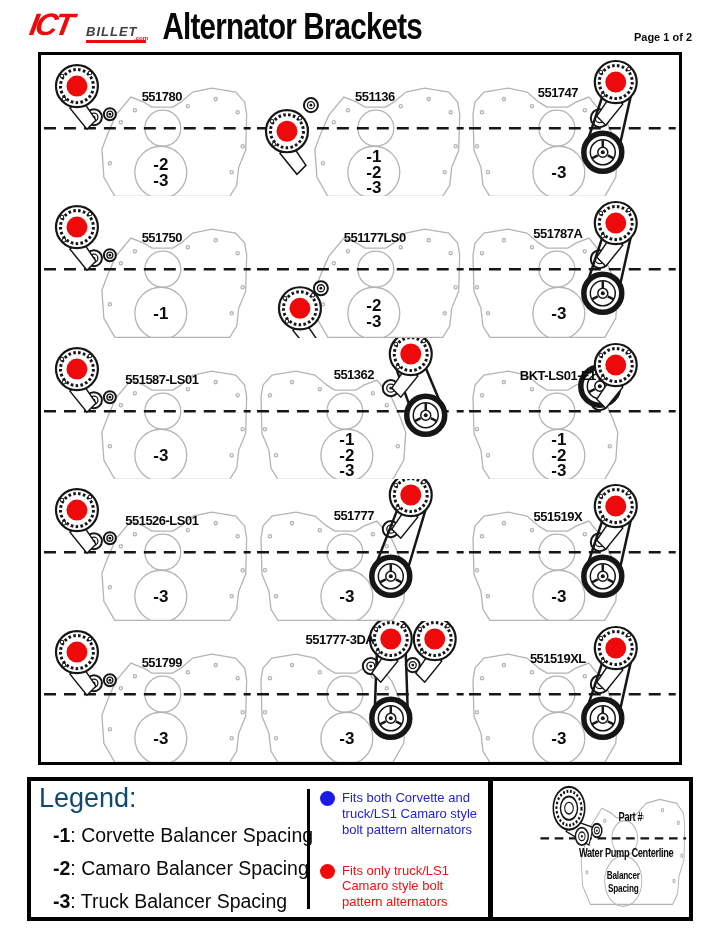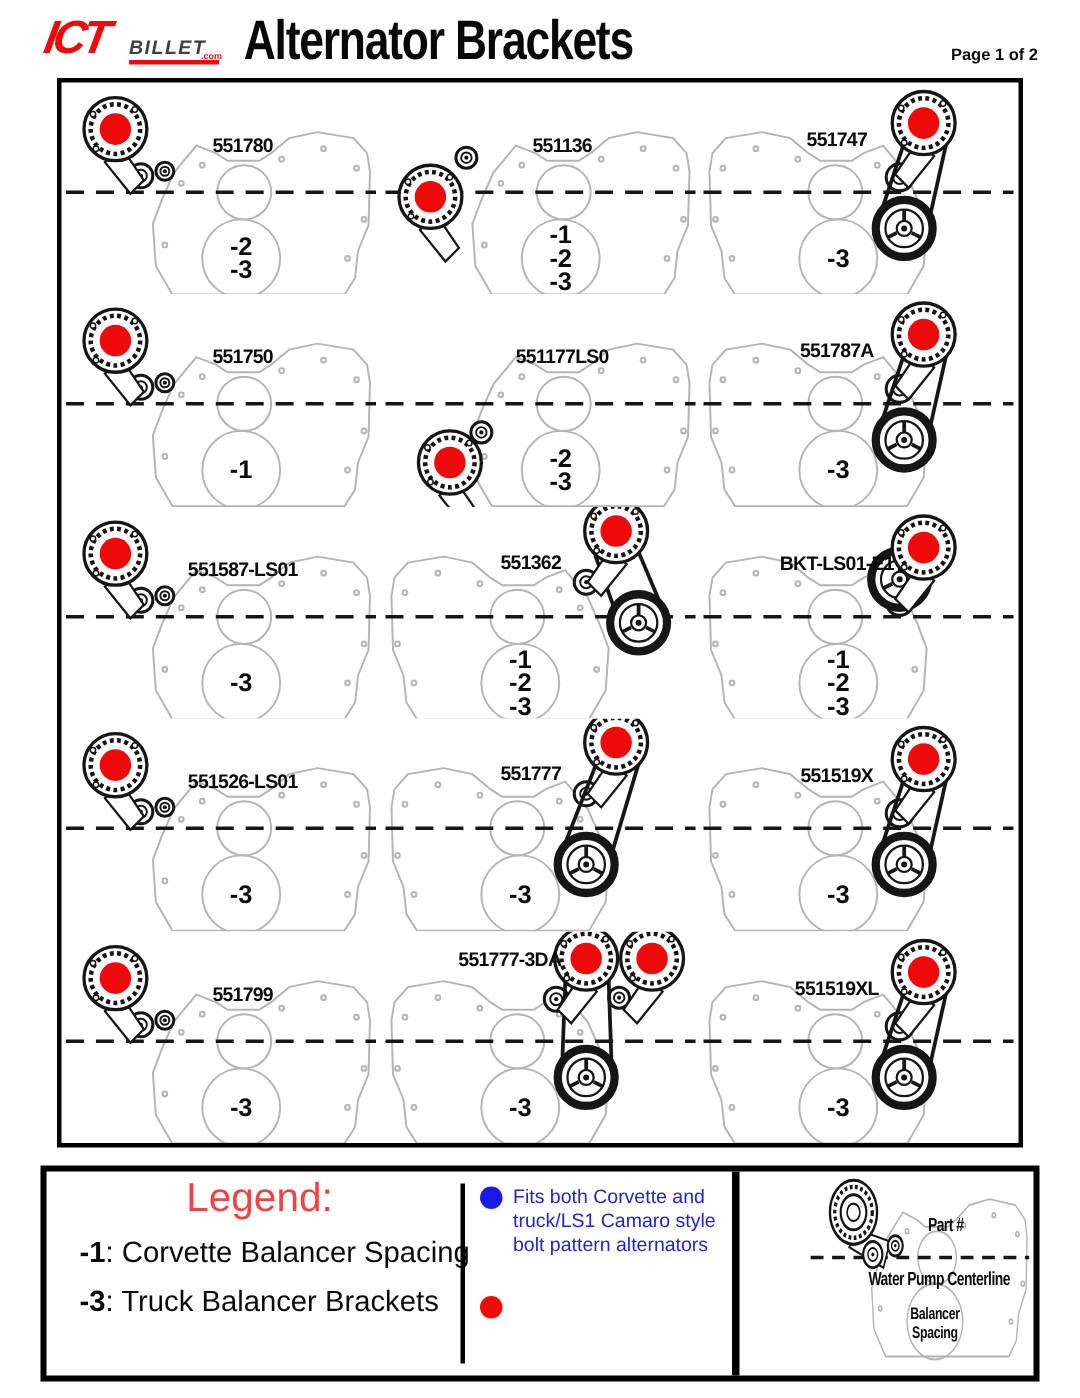--- a/index.html
+++ b/index.html
@@ -22,21 +22,21 @@
   
   .grid{position:absolute;left:38px;top:52px;width:644px;height:713px;
     border:3px solid #000;box-sizing:border-box;display:grid;
     grid-template-columns:repeat(3,1fr);grid-template-rows:repeat(5,1fr);background:#fff;}
   .cell{position:relative;overflow:hidden;}
   .cell svg{display:block;}
   
   .legend-box{position:absolute;left:27px;top:777px;width:666px;height:144px;
     border:4px solid #000;box-sizing:border-box;display:flex;background:#fff;}
   .legend-left{width:276px;padding:2px 0 0 8px;box-sizing:border-box;}
-  .legend-title{font-size:27px;color:#ef4444;text-align:center;}
+  .legend-title{font-size:27px;color:#0c4a6e;}
   .legend-item{font-size:19.5px;margin:10px 0 0 14px;white-space:nowrap;}
   .legend-item .code{font-weight:bold;}
   .legend-div1{width:3px;background:#000;margin:8px 0;}
   .legend-notes{width:178px;padding:9px 4px 0 10px;box-sizing:border-box;}
   .note{display:flex;margin-bottom:25px;}
   .dot{width:15px;height:15px;border-radius:50%;flex:0 0 15px;margin:1px 7px 0 0;}
   .blue-dot{background:var(--blue);}
   .red-dot{background:var(--red);}
   .note-text{font-size:13px;line-height:1.22;}
   .note-blue .note-text{color:var(--noteblue);}
@@ -702,31 +702,35 @@
     </div>
   </div>
 
 <div class="legend-box">
   <div class="legend-left">
     <div class="legend-title">Legend:</div>
     <div class="legend-item">
       <span class="code">-1</span><span>: Corvette Balancer Spacing</span>
     </div>
     <div class="legend-item">
-      <span class="code">-3</span><span>: Truck Balancer Brackets</span>
+      <span class="code">-2</span><span>: Camaro Balancer Spacing</span>
+    </div>
+    <div class="legend-item">
+      <span class="code">-3</span><span>: Truck Balancer Spacing</span>
     </div>
   </div>
   <div class="legend-div1"></div>
   <div class="legend-notes">
     <div class="note note-blue">
       <span class="dot blue-dot"></span>
       <span class="note-text">Fits both Corvette and truck/LS1 Camaro style bolt pattern alternators</span>
     </div>
     <div class="note note-red">
       <span class="dot red-dot"></span>
+      <span class="note-text">Fits only truck/LS1 Camaro style bolt pattern alternators</span>
     </div>
   </div>
   <div class="legend-div2"></div>
   <div class="legend-example">
     <svg viewBox="0 0 210 140" preserveAspectRatio="none" width="100%" height="100%">
       <g class="eg-outline" transform="translate(-2 -14)">
         <path d="M74 141 L63 122 L61 94 L67 78 L75 60 L90 42 L103 47 L111 52 L132 52 L140 47 L152 37 L171 33 L195 37 L204 47 L206 59 L205 95 L198 112 L196 130 L189 141 Z"></path>
         <circle cx="80" cy="67" r="1.6"></circle>
           <circle cx="94" cy="55" r="1.6"></circle>
           <circle cx="147" cy="51" r="1.6"></circle>

